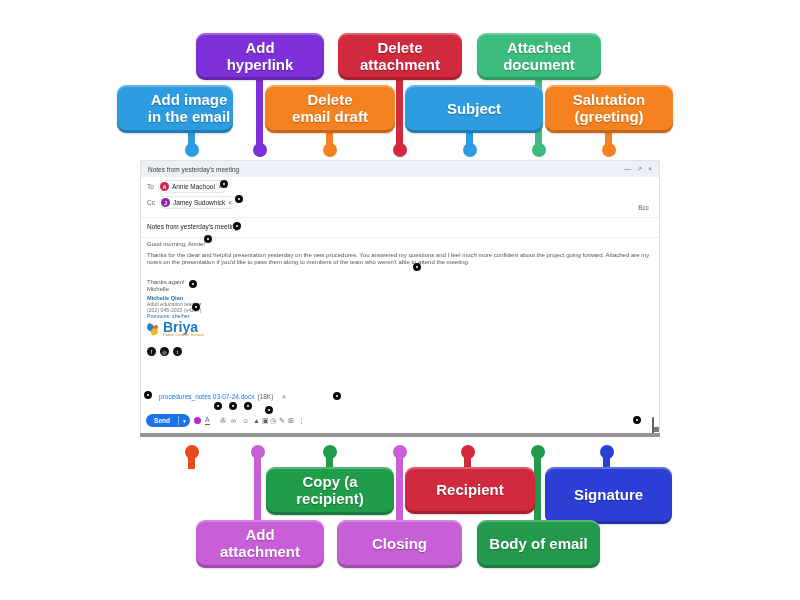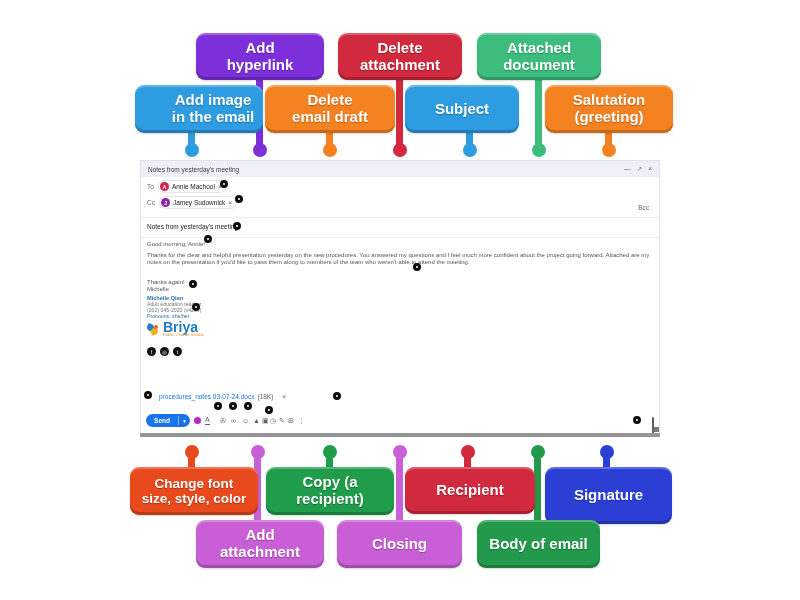--- a/index.html
+++ b/index.html
@@ -89,25 +89,25 @@
     <div class="pin-dot" style="left: 463px; top: 143px; --c: #2d9ce0;"></div>
     <div class="pin-dot" style="left: 602px; top: 143px; --c: #f58220;"></div>
   </div>
 
   <div class="label-box" style="left: 196px; top: 33px; width: 128px; height: 47px; --c: #7d2fd9;">Add
 hyperlink</div>
   <div class="label-box" style="left: 338px; top: 33px; width: 124px; height: 47px; --c: #d1293d;">Delete
 attachment</div>
   <div class="label-box" style="left: 477px; top: 33px; width: 124px; height: 47px; --c: #3dbd7d;">Attached
 document</div>
-  <div class="label-box" style="left: 135px; top: 85px; width: 128px; height: 48px; padding-left: 28px; --c: #2d9ce0;">Add image
+  <div class="label-box" style="left: 117px; top: 85px; width: 116px; height: 48px; padding-left: 28px; --c: #2d9ce0;">Add image
 in the email</div>
   <div class="label-box" style="left: 265px; top: 85px; width: 130px; height: 48px; --c: #f58220;">Delete
 email draft</div>
-  <div class="label-box" style="left: 405px; top: 85px; width: 114px; height: 48px; --c: #2d9ce0;">Subject</div>
+  <div class="label-box" style="left: 405px; top: 85px; width: 138px; height: 48px; --c: #2d9ce0;">Subject</div>
   <div class="label-box" style="left: 545px; top: 85px; width: 128px; height: 48px; --c: #f58220;">Salutation
 (greeting)</div>
 
   <div id="window">
     <div id="titlebar">
       <span>Notes from yesterday's meeting</span>
       <span class="controls">
         <span>—</span>
         <span>↗</span>
         <span>×</span>
@@ -223,22 +223,20 @@
     <div class="pin-stem" style="left: 534px; top: 452px; height: 70px; --c: #23994c;"></div>
     <div class="pin-dot" style="left: 185px; top: 445px; --c: #e8491d;"></div>
     <div class="pin-dot" style="left: 323px; top: 445px; --c: #1f9d4a;"></div>
     <div class="pin-dot" style="left: 461px; top: 445px; --c: #d1293d;"></div>
     <div class="pin-dot" style="left: 600px; top: 445px; --c: #2b3fd4;"></div>
     <div class="pin-dot" style="left: 251px; top: 445px; --c: #c95fd6;"></div>
     <div class="pin-dot" style="left: 393px; top: 445px; --c: #c95fd6;"></div>
     <div class="pin-dot" style="left: 531px; top: 445px; --c: #23994c;"></div>
   </div>
 
-  <div class="label-box label-sm" style="left: 130px; top: 467px; width: 128px; height: 48px; --c: #e8491d;">Change font
-size, style, color</div>
   <div class="label-box" style="left: 266px; top: 467px; width: 128px; height: 48px; --c: #1f9d4a;">Copy (a
 recipient)</div>
   <div class="label-box" style="left: 405px; top: 467px; width: 130px; height: 47px; --c: #d1293d;">Recipient</div>
   <div class="label-box" style="left: 545px; top: 467px; width: 127px; height: 57px; --c: #2b3fd4;">Signature</div>
   <div class="label-box" style="left: 196px; top: 520px; width: 128px; height: 48px; --c: #c95fd6;">Add
 attachment</div>
   <div class="label-box" style="left: 337px; top: 520px; width: 125px; height: 48px; --c: #c95fd6;">Closing</div>
   <div class="label-box" style="left: 477px; top: 520px; width: 123px; height: 48px; --c: #23994c;">Body of email</div>
 
 </div>

